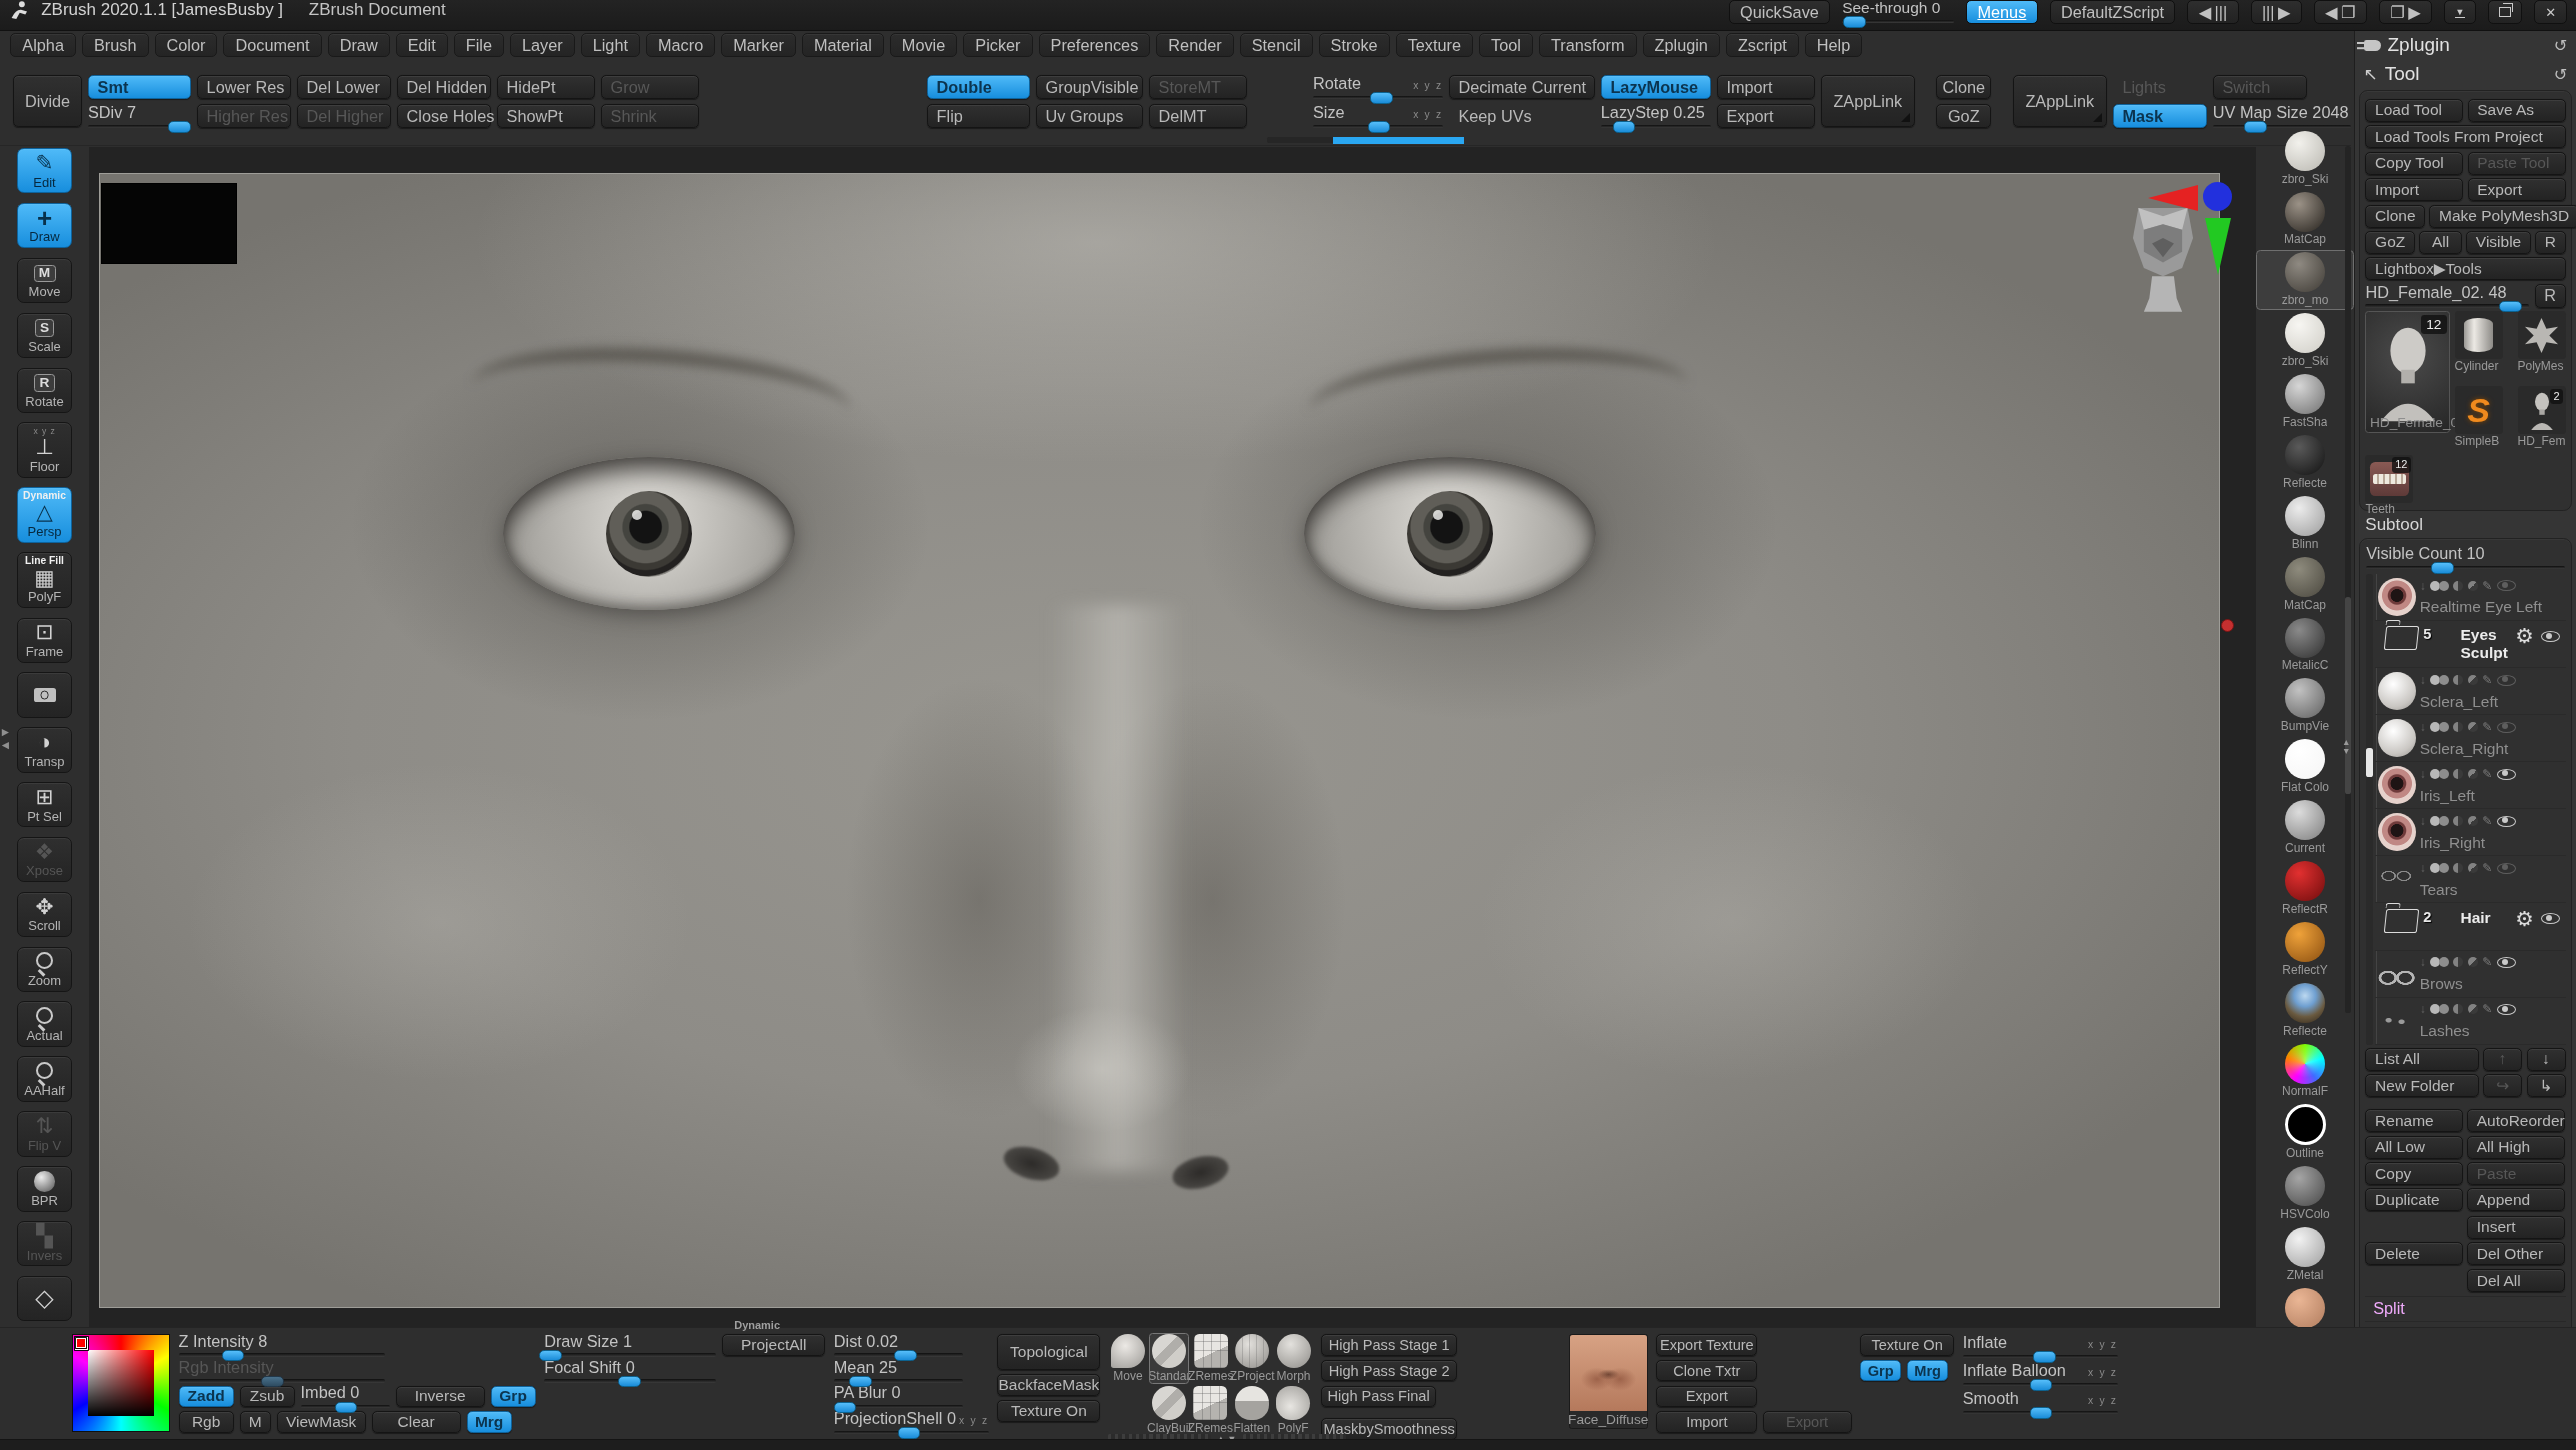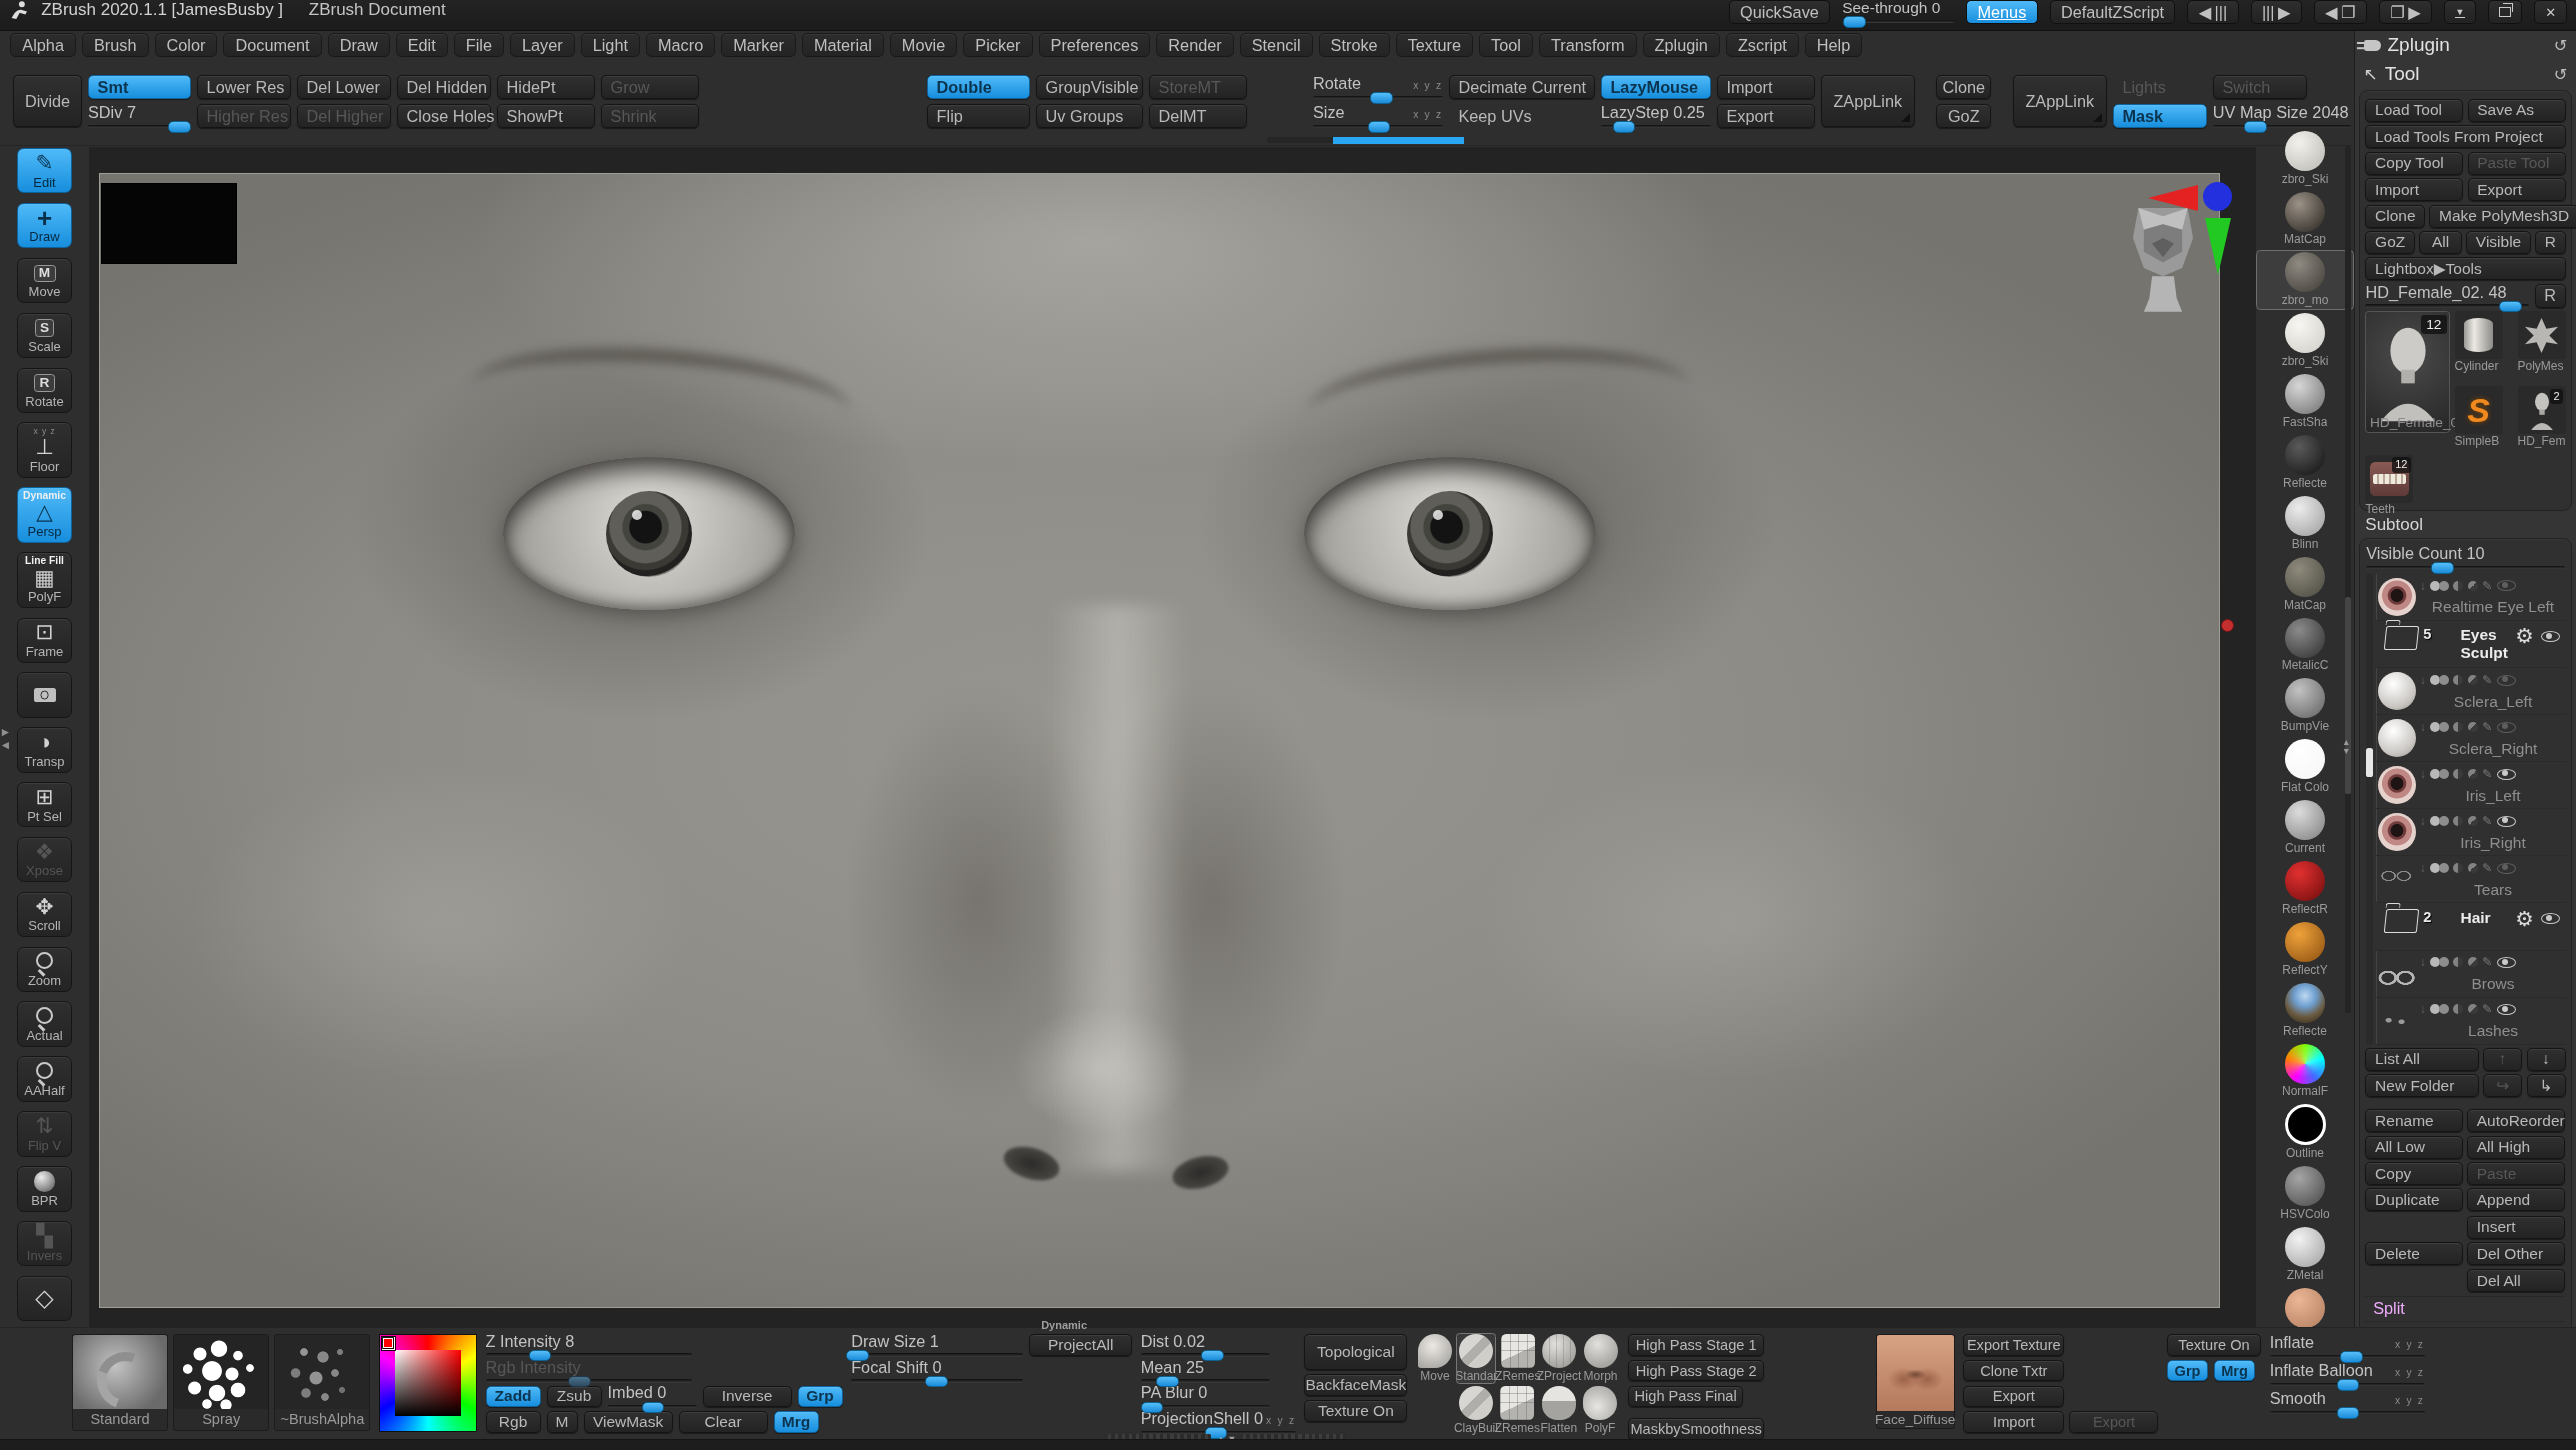--- a/index.html
+++ b/index.html
@@ -212,21 +212,21 @@
      radial-gradient(16% 12% at 28% 48%, #9a9a9a 0 40%, transparent 60%),
      radial-gradient(16% 12% at 62% 52%, #9a9a9a 0 40%, transparent 60%)}
   .st-body{flex:1;display:flex;flex-direction:column;justify-content:space-between;height:38px}
   .st-ics{display:flex;align-items:center;gap:4.3px;padding-top:1.7px}
   .mi{font-size:12px;color:#646464;line-height:1}
   .mi.pen{color:#7d7d7d}
   .cc{width:10.3px;height:10.3px;border-radius:50%;background:#b8b8b8;display:inline-block}
   .cc.c2{margin-left:-6px;background:#8d8d8d}
   .mi.half{width:10.3px;height:10.3px;border-radius:50%;background:linear-gradient(90deg,#828282 50%,#3a3a3a 50%);display:inline-block}
   .mi.contr{width:10.3px;height:10.3px;border-radius:50%;background:linear-gradient(135deg,#828282 50%,#3a3a3a 50%);display:inline-block}
-  .st-name{text-align:center;font-size:15.5px;color:#8f8f8f;line-height:1.15}
+  .st-name{text-align:left;font-size:15.5px;color:#8f8f8f;line-height:1.15}
   .st-row.folder .st-name{color:#ececec;font-weight:bold;text-align:left;padding-left:29px}
   .fold-ic{width:31px;height:22px;border:1.7px solid #dcdcdc;border-radius:2.6px;position:relative;margin:0 5.2px 0 6.9px;flex:0 0 31px;transform:skewX(-6deg)}
   .fold-ic::before{content:"";position:absolute;top:-6.9px;left:-1.7px;width:13px;height:4.3px;border:1.7px solid #dcdcdc;border-bottom:none;border-radius:2.6px 2.6px 0 0}
   .st-count{color:#e8e8e8;font-size:14.6px;font-weight:bold;text-shadow:0.9px 0.9px 0.9px #000}
   .st-fic{margin-left:auto;display:flex;align-items:center;gap:6.9px;padding-right:6.9px}
   .st-fic .gear{font-size:20.6px;color:#dcdcdc;line-height:1}
   .st-row:not(.folder) .fold-ic,.st-row:not(.folder) .st-fic,.st-row:not(.folder) .st-count{display:none}
   .st-row.folder{align-items:flex-start;padding-top:5.2px;height:41px}
   .st-row.folder .st-body{height:auto;justify-content:flex-end}
   .rp-list-row{height:24px;display:flex;align-items:center;padding:0 8.6px;border-top:0.9px solid #282828;color:#f0abfc;font-size:16.3px}
@@ -1074,35 +1074,20 @@
       </div>
   </div>
 
   <div>
 
   <div class="rp-section">Geometry</div>
     </div>
 </div>
 
 <div id="bs">
-  <div style="display:flex;gap:5.2px">
-
-  <div class="bbr">
-        <div class="bbr-ic" data-kind="standard"></div>
-        <span class="bbr-lb">Standard</span>
-      </div>
-      <div class="bbr">
-        <div class="bbr-ic" data-kind="spray"></div>
-        <span class="bbr-lb">Spray</span>
-      </div>
-      <div class="bbr">
-        <div class="bbr-ic" data-kind="alpha"></div>
-        <span class="bbr-lb">~BrushAlpha</span>
-      </div>
-    </div>
 
   <div id="cp">
     <div id="cp-sv"></div>
     <div id="cp-sw"></div>
     <div id="cp-mk"></div>
   </div>
 
   <div class="bs-grp">
     <div class="bs-r">
         <div class="sl w240">

